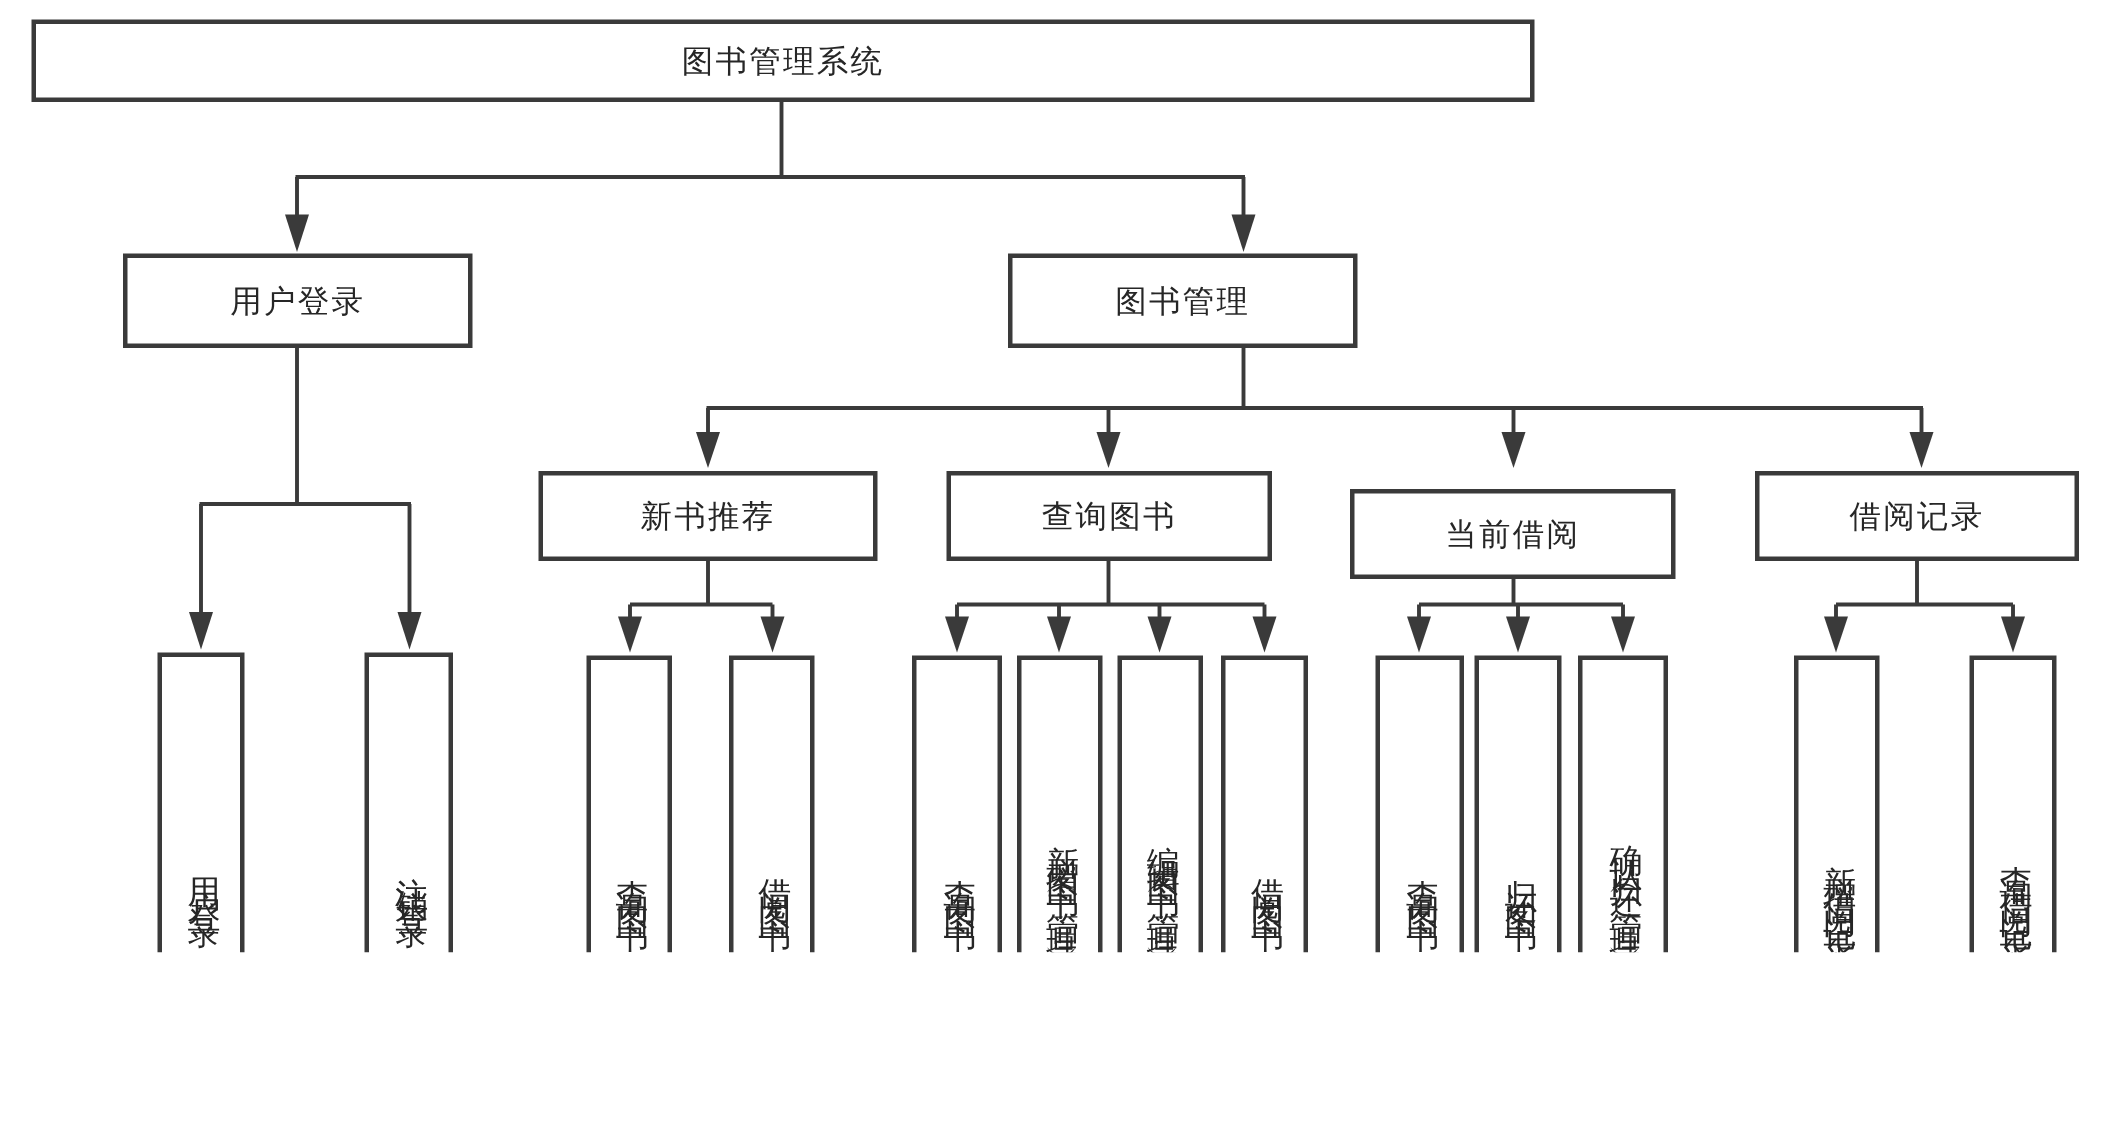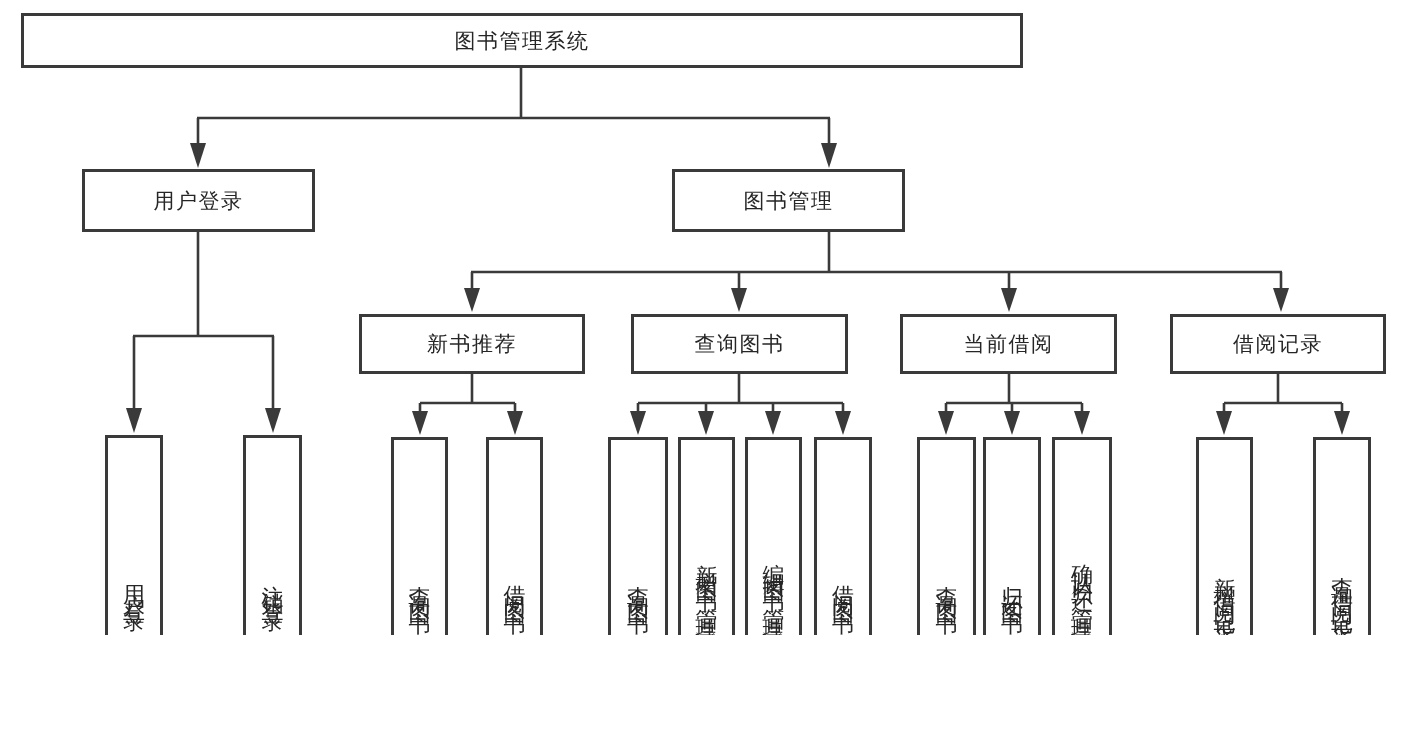--- a/index.html
+++ b/index.html
@@ -1,18 +1,18 @@
 <!DOCTYPE html>
 <html><head>
 <meta charset="utf-8">
 <style>
   html,body { margin:0; padding:0; background:#ffffff; }
   #stage {
     position:relative; width:1405px; height:635px; background:#ffffff;
-    font-family:Liberation Serif, serif; overflow:hidden;
+    font-family:Liberation Mono, monospace; overflow:hidden;
   }
   .box {
     position:absolute; box-sizing:border-box; background:#ffffff;
     border:3px solid #3a3a3a; color:#262626;
     display:flex; align-items:center; justify-content:center;
   }
   .h-label { font-size:21px; letter-spacing:1.5px; white-space:nowrap; }
   .leaf .v-label {
     writing-mode:vertical-rl; text-orientation:mixed;
     font-size:22px; letter-spacing:9px; line-height:normal; white-space:nowrap;
@@ -104,21 +104,21 @@
   <div class="box" style="left:672px; top:169px; width:233px; height:63px;">
     <span class="h-label">图书管理</span>
   </div>
 
   <div class="box" style="left:359px; top:314px; width:226px; height:60px;">
     <span class="h-label">新书推荐</span>
   </div>
   <div class="box" style="left:631px; top:314px; width:217px; height:60px;">
     <span class="h-label">查询图书</span>
   </div>
-  <div class="box" style="left:900px; top:314px; width:217px; height:60px;text-align:center;">
+  <div class="box" style="left:900px; top:326px; width:217px; height:60px;text-align:center;">
     <span class="h-label">当前借阅</span>
   </div>
   <div class="box" style="left:1170px; top:314px; width:216px; height:60px;">
     <span class="h-label">借阅记录</span>
   </div>
 
   <div class="box leaf" style="left:105px; top:435px; width:58px; height:300px;">
     <span class="v-label">用户登录</span>
   </div>
   <div class="box leaf" style="left:243px; top:435px; width:59px; height:300px;">

